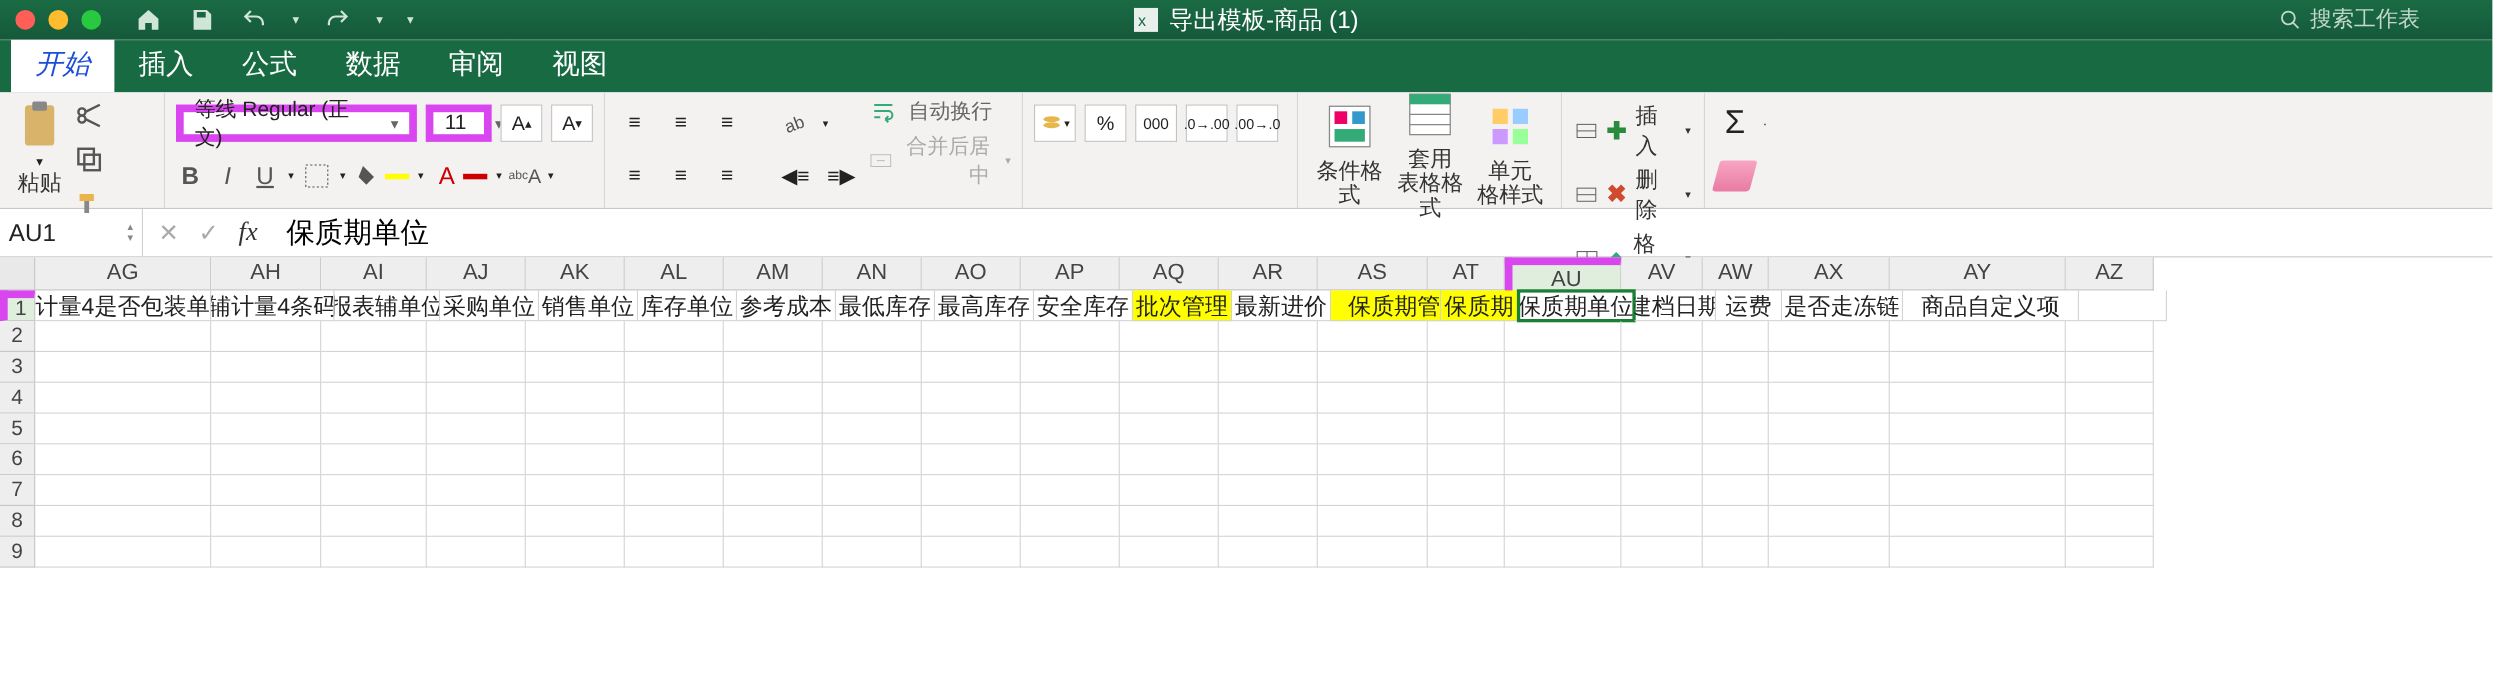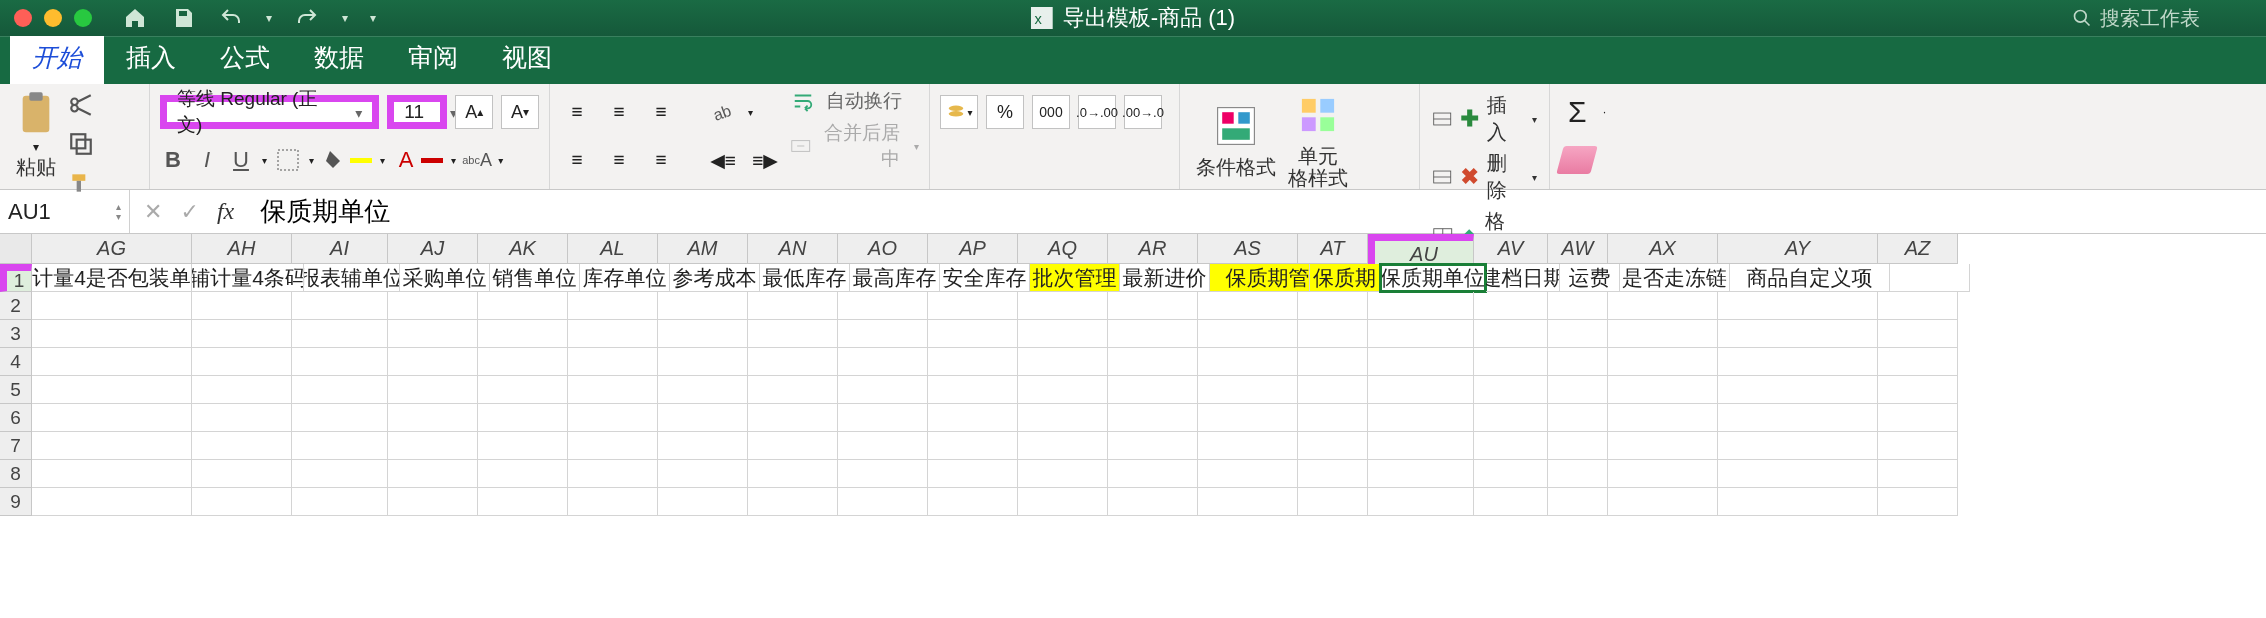--- a/index.html
+++ b/index.html
@@ -50,21 +50,21 @@
   .fx-row{height:44px;border-bottom:1px solid #c8c8c8;display:flex;align-items:center;background:#fff;}
   .name-box{width:130px;height:100%;display:flex;align-items:center;justify-content:space-between;padding:0 8px;border-right:1px solid #d0d0d0;font-size:22px;}
   .name-box .stepper{display:flex;flex-direction:column;font-size:10px;color:#888;line-height:1;}
   .fx-btns{display:flex;align-items:center;gap:18px;padding:0 14px;color:#aaa;}
   .fx-label{font-style:italic;font-family:'Times New Roman',serif;font-size:24px;color:#333;}
   .fx-input{flex:1;border:none;font-size:26px;padding-left:12px;outline:none;}
 
   
   .sheet{position:relative;}
   .corner{position:absolute;left:0;top:0;width:32px;height:30px;background:#e9e9e9;border-right:1px solid #c7c7c7;border-bottom:1px solid #c7c7c7;}
-  .col-headers{margin-left:32px;display:flex;height:30px;font-style:italic;}
+  .col-headers{margin-left:32px;display:flex;height:30px;}
   .ch{border-right:1px solid #c7c7c7;border-bottom:1px solid #c7c7c7;background:#eee;display:flex;align-items:center;justify-content:center;font-size:20px;color:#444;}
   .ch.sel{background:#dfeedd;}
   .row-headers{position:absolute;left:0;top:30px;width:32px;}
   .rh{height:28px;border-right:1px solid #c7c7c7;border-bottom:1px solid #c7c7c7;background:#eee;display:flex;align-items:center;justify-content:center;font-size:19px;color:#444;}
   .rh.sel{background:#dfeedd;}
   .cells{margin-left:32px;margin-top:0;}
   .crow{display:flex;height:28px;}
   .cell{border-right:1px solid #d4d4d4;border-bottom:1px solid #d4d4d4;display:flex;align-items:center;justify-content:center;font-size:21px;white-space:nowrap;overflow:hidden;padding:0 2px;}
   .cell.hl{background:#ffff00;}
   .cell.selected{outline:3px solid #1a7f37;outline-offset:-2px;background:#fff;}
@@ -262,20 +262,32 @@
             <rect x="8" y="8" width="10" height="10" fill="#e06"></rect>
             <rect x="22" y="8" width="10" height="10" fill="#39c"></rect>
             <rect x="8" y="22" width="24" height="10" fill="#3a7"></rect>
           </svg>
         </div>
       <div class="vert-label">条件格式</div>
     </div>
     <div class="big-btn">
       <div class="bigicon">
           <svg viewBox="0 0 40 40">
+            <rect x="4" y="4" width="32" height="32" fill="#fff" stroke="#888"></rect>
+            <rect x="4" y="4" width="32" height="8" fill="#3a7"></rect>
+            <line x1="4" y1="20" x2="36" y2="20" stroke="#888"></line>
+            <line x1="4" y1="28" x2="36" y2="28" stroke="#888"></line>
+          </svg>
+        </div>
+      <div class="vert-label" style="white-space:pre-line;">套用
+表格格式</div>
+    </div>
+    <div class="big-btn">
+      <div class="bigicon">
+          <svg viewBox="0 0 40 40">
             <rect x="6" y="6" width="12" height="12" fill="#fc6"></rect>
             <rect x="22" y="6" width="12" height="12" fill="#9cf"></rect>
             <rect x="6" y="22" width="12" height="12" fill="#c9f"></rect>
             <rect x="22" y="22" width="12" height="12" fill="#9f9"></rect>
           </svg>
         </div>
       <div class="vert-label" style="white-space:pre-line;">单元
 格样式</div>
     </div>
   </div>

